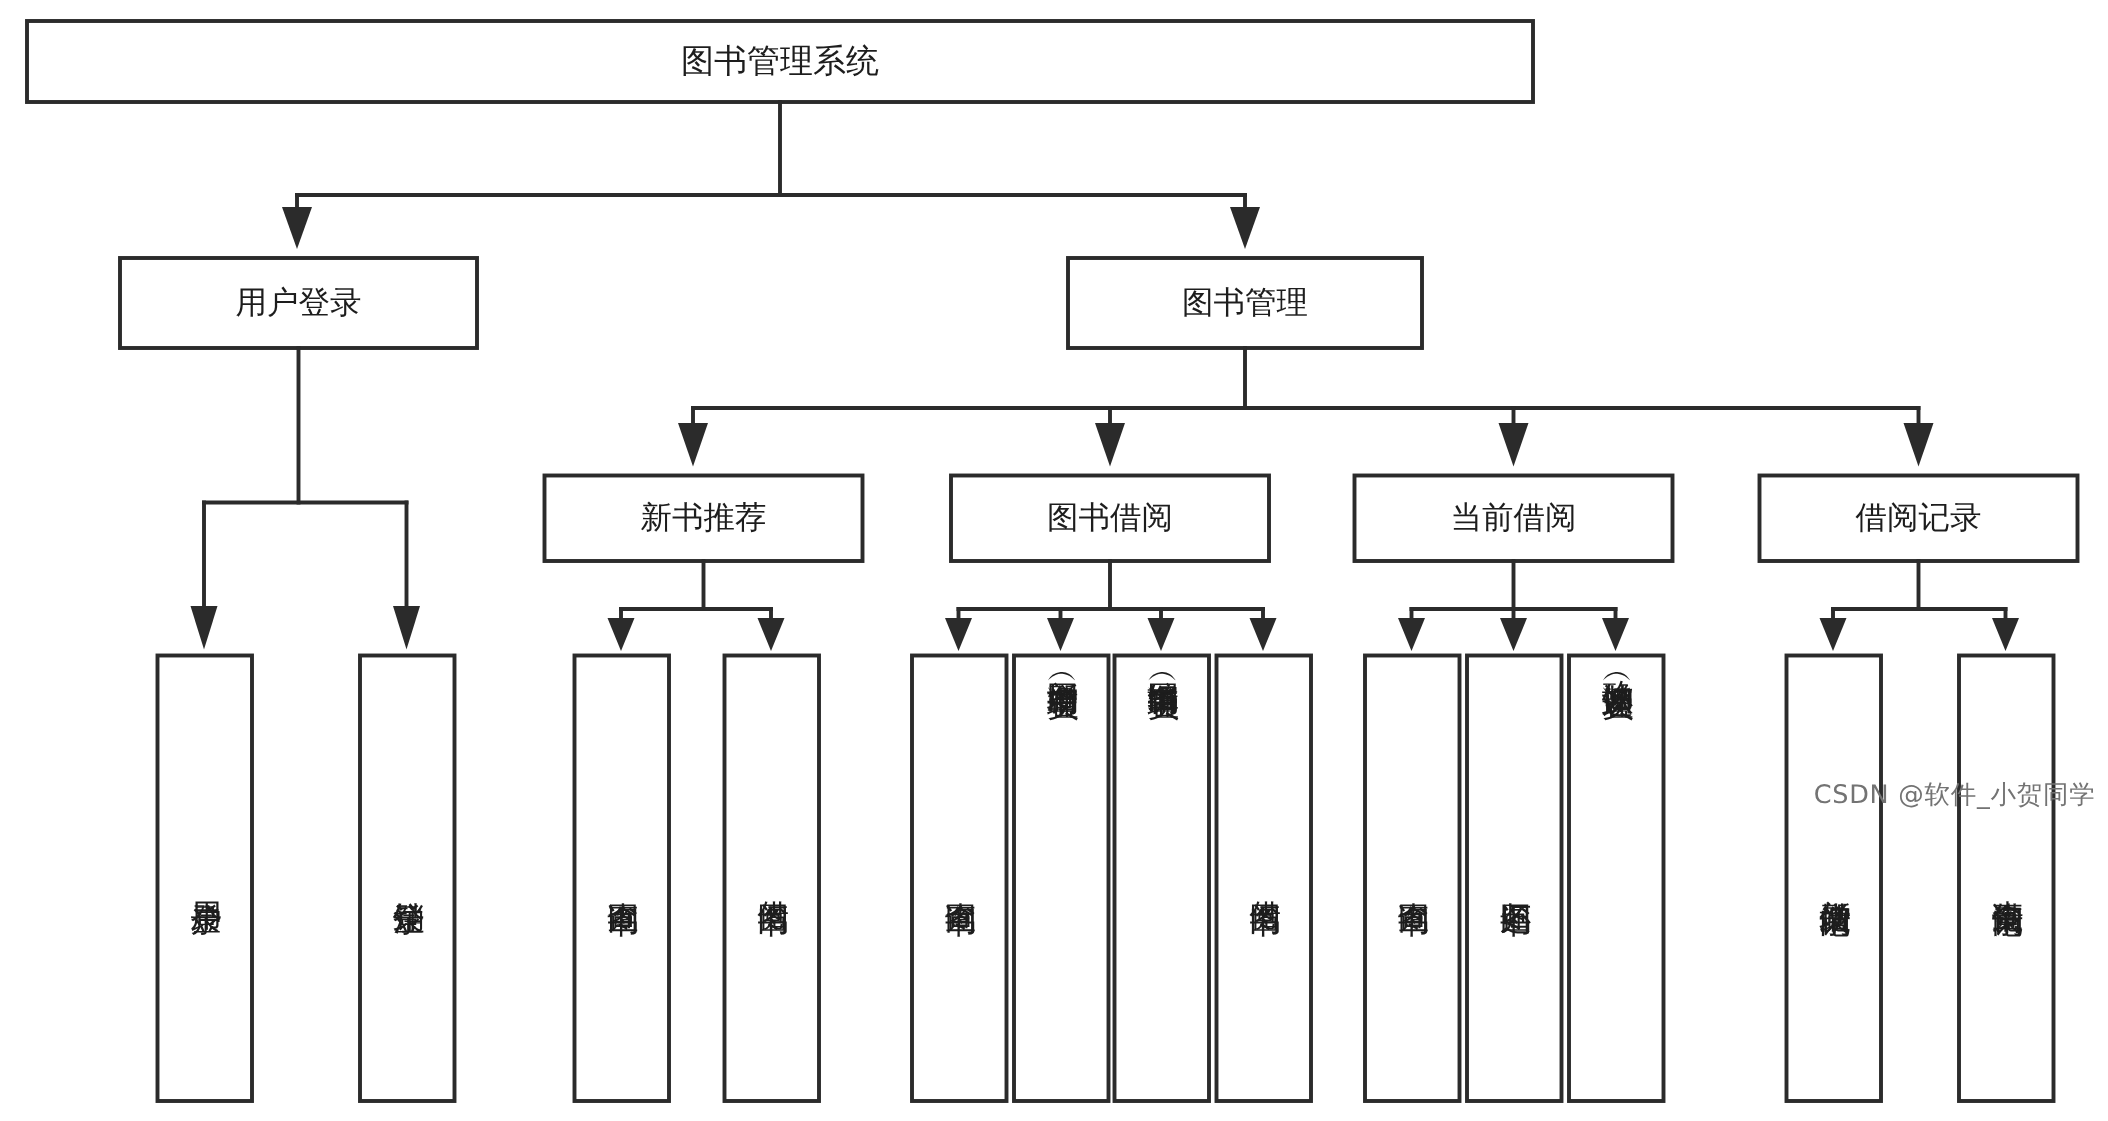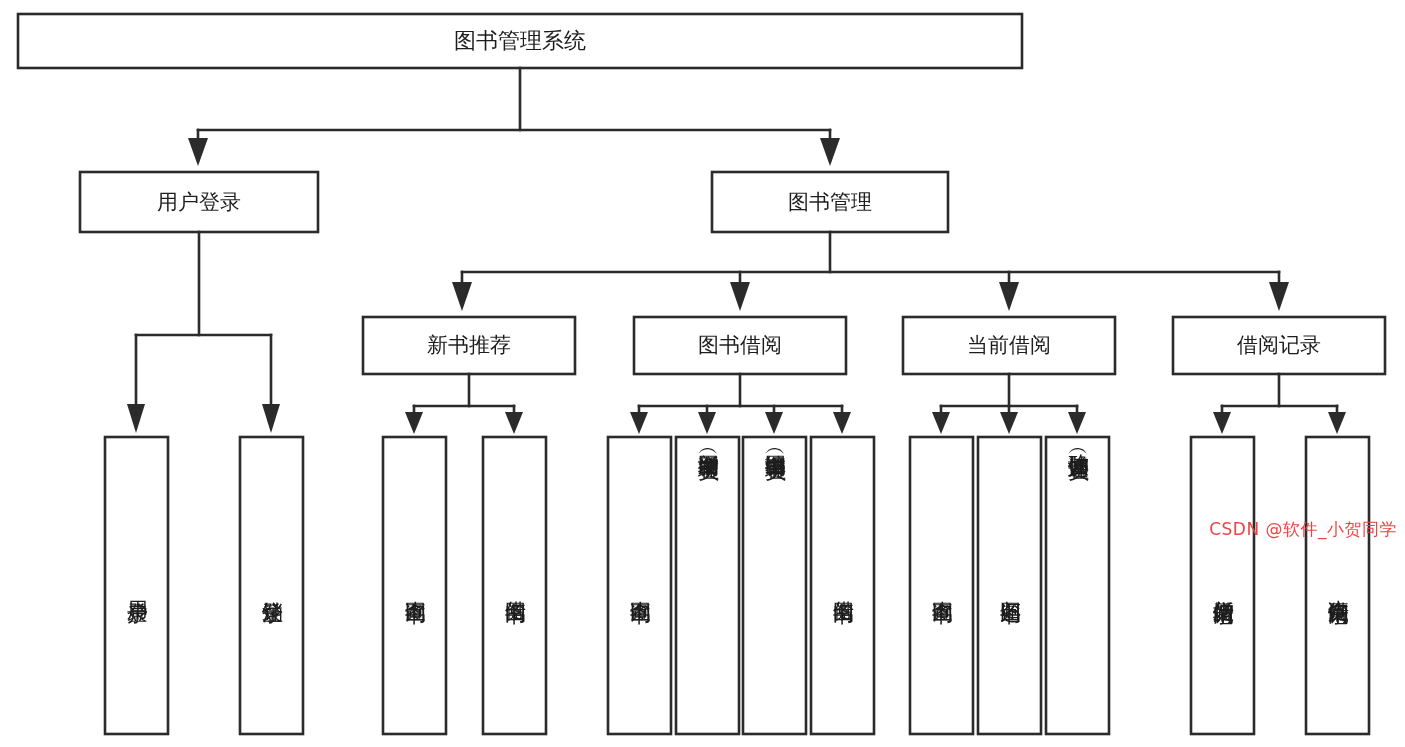--- a/index.html
+++ b/index.html
@@ -71,21 +71,21 @@
     letter-spacing: 1px;
     text-align: center;
     white-space: nowrap;
   }
   #watermark {
     position: absolute;
     right: 8px;
     bottom: 6px;
     font-family: "DejaVu Sans", "Liberation Sans", sans-serif;
     font-size: 17px;
-    color: #ef4444;
+    color: #737373;
     letter-spacing: 0.5px;
     white-space: nowrap;
   }
 </style>
 </head>
 <body>
 
 <div id="diagram-root">
 
   <svg id="flow" viewBox="0 0 1405 747">

